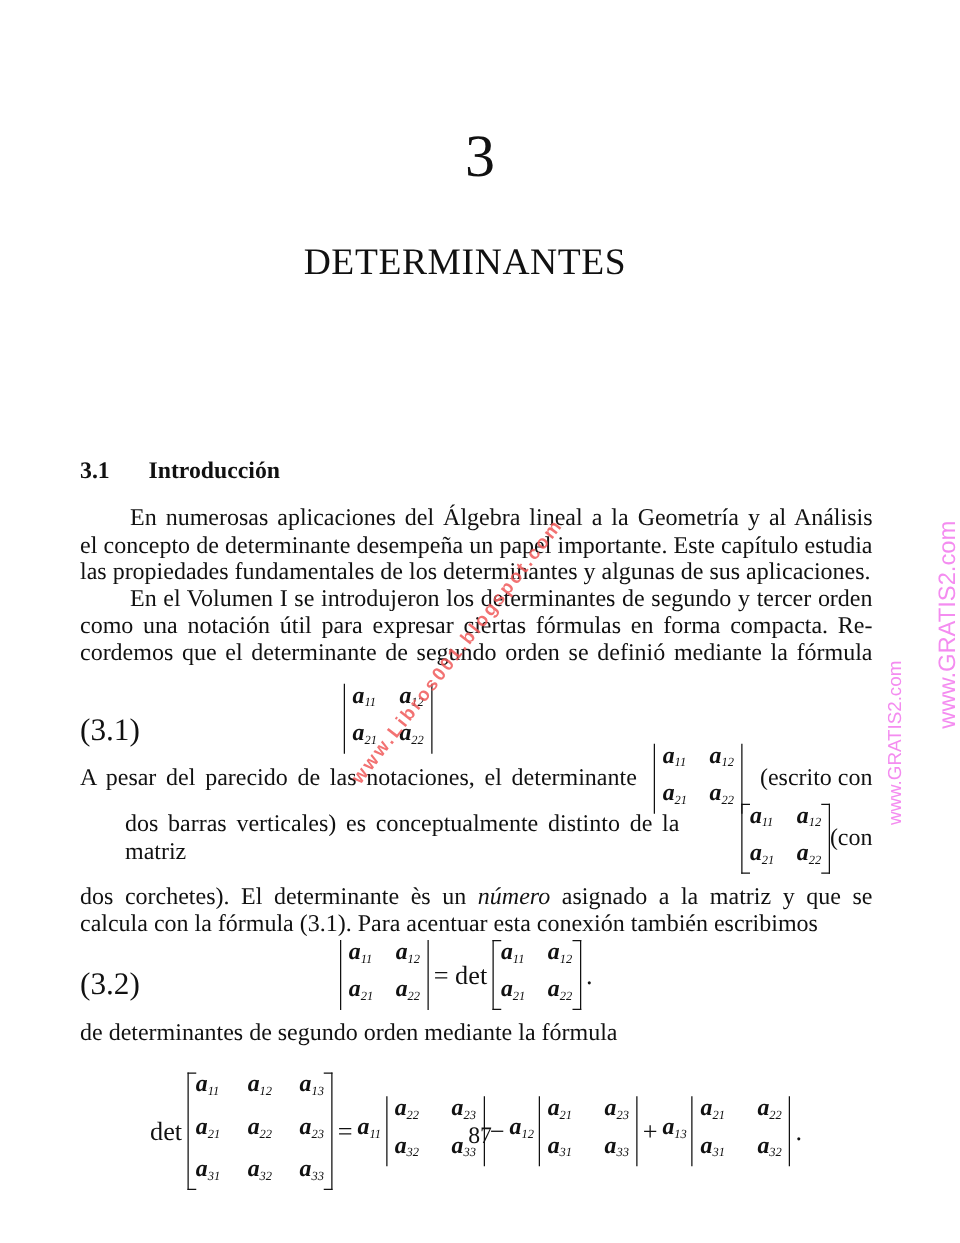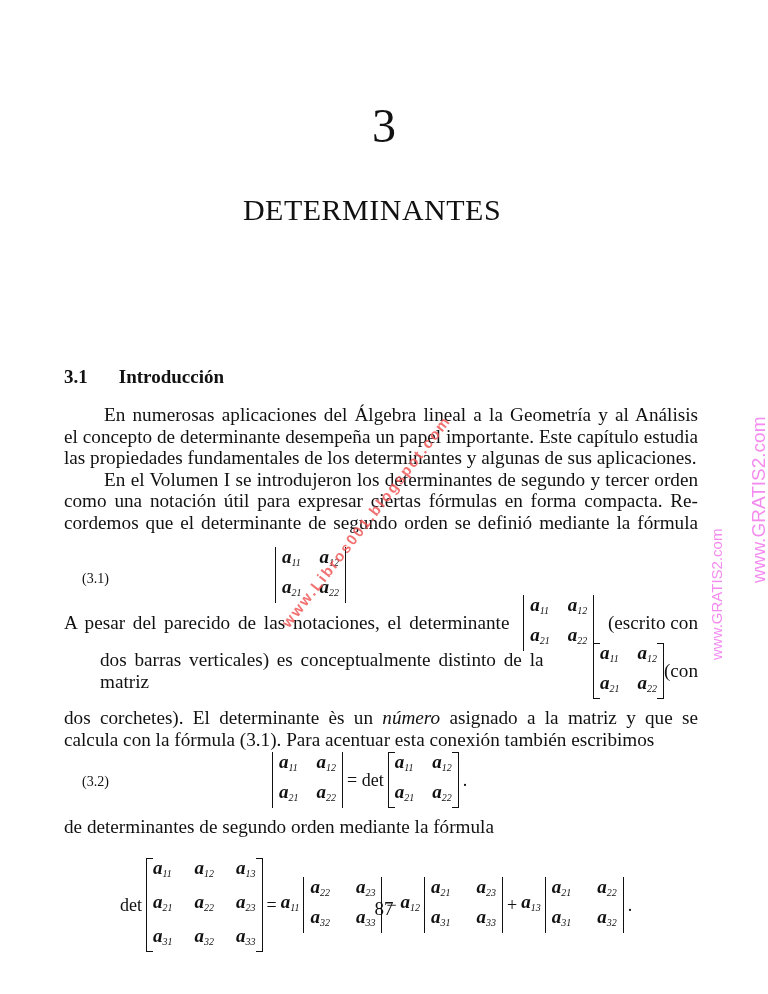--- a/index.html
+++ b/index.html
@@ -7,32 +7,32 @@
          font-family:"Liberation Serif", "DejaVu Serif", serif; color:#111; }
   .abs { position:absolute; }
   .chapter-num { left:0; width:768px; top:98px; text-align:center; font-size:48px; }
   .chapter-title { left:0; width:744px; top:193px; text-align:center; font-size:30px; letter-spacing:0.5px; }
   .section-head { left:64px; top:366px; font-size:19px; font-weight:bold; }
   .section-head .num { display:inline-block; width:50px; }
   .para { left:64px; width:634px; font-size:19.2px; line-height:21.6px; text-align:justify; }
   .para p { margin:0; text-align:justify; text-align-last:justify; }
   .para p.last { text-align-last:left; }
   .indent { text-indent:40px; }
-  .eqlabel { left:82px; font-size:14px; }
+  .eqlabel { left:64px; font-size:25px; }
   .m { font-style:italic; font-weight:bold; }
   sub { font-size:10px; font-style:italic; font-weight:normal; vertical-align:-3px; }
   .det { display:inline-block; border-left:1.6px solid #111; border-right:1.6px solid #111; padding:0 6px; vertical-align:middle; }
   .mat { display:inline-block; position:relative; padding:0 7px; vertical-align:middle; }
   .mat::before, .mat::after { content:""; position:absolute; top:0; bottom:0; width:6px; border-top:1.6px solid #111; border-bottom:1.6px solid #111; }
   .mat::before { left:0; border-left:1.6px solid #111; }
   .mat::after { right:0; border-right:1.6px solid #111; }
   .grid2 { display:grid; grid-template-columns:auto auto; column-gap:18px; row-gap:4px; font-size:19px; }
   .grid3 { display:grid; grid-template-columns:auto auto auto; column-gap:22px; row-gap:8px; font-size:19px; }
   .cell { font-style:italic; font-weight:bold; line-height:20px; }
-  .op { font-size:18px; padding:0 4px; vertical-align:middle; }
+  .op { font-size:21px; padding:0 4px; vertical-align:middle; }
   .row { display:flex; align-items:center; }
   .page-num { left:0; width:768px; top:898px; text-align:center; font-size:19px; }
   .wm-vert { font-family:"Liberation Sans", sans-serif; color:#f48cf0; transform-origin:left top; transform:rotate(-90deg); white-space:nowrap; }
   .wm-diag { font-family:"Liberation Sans", sans-serif; font-weight:bold; color:#f05a5a; opacity:0.85; transform-origin:left top; transform:rotate(-52deg); white-space:nowrap; letter-spacing:2px; font-size:15px; }
   .inline-text { font-size:19.2px; }
 </style>
 </head>
 <body>
 
 <div class="abs chapter-num">3</div>

